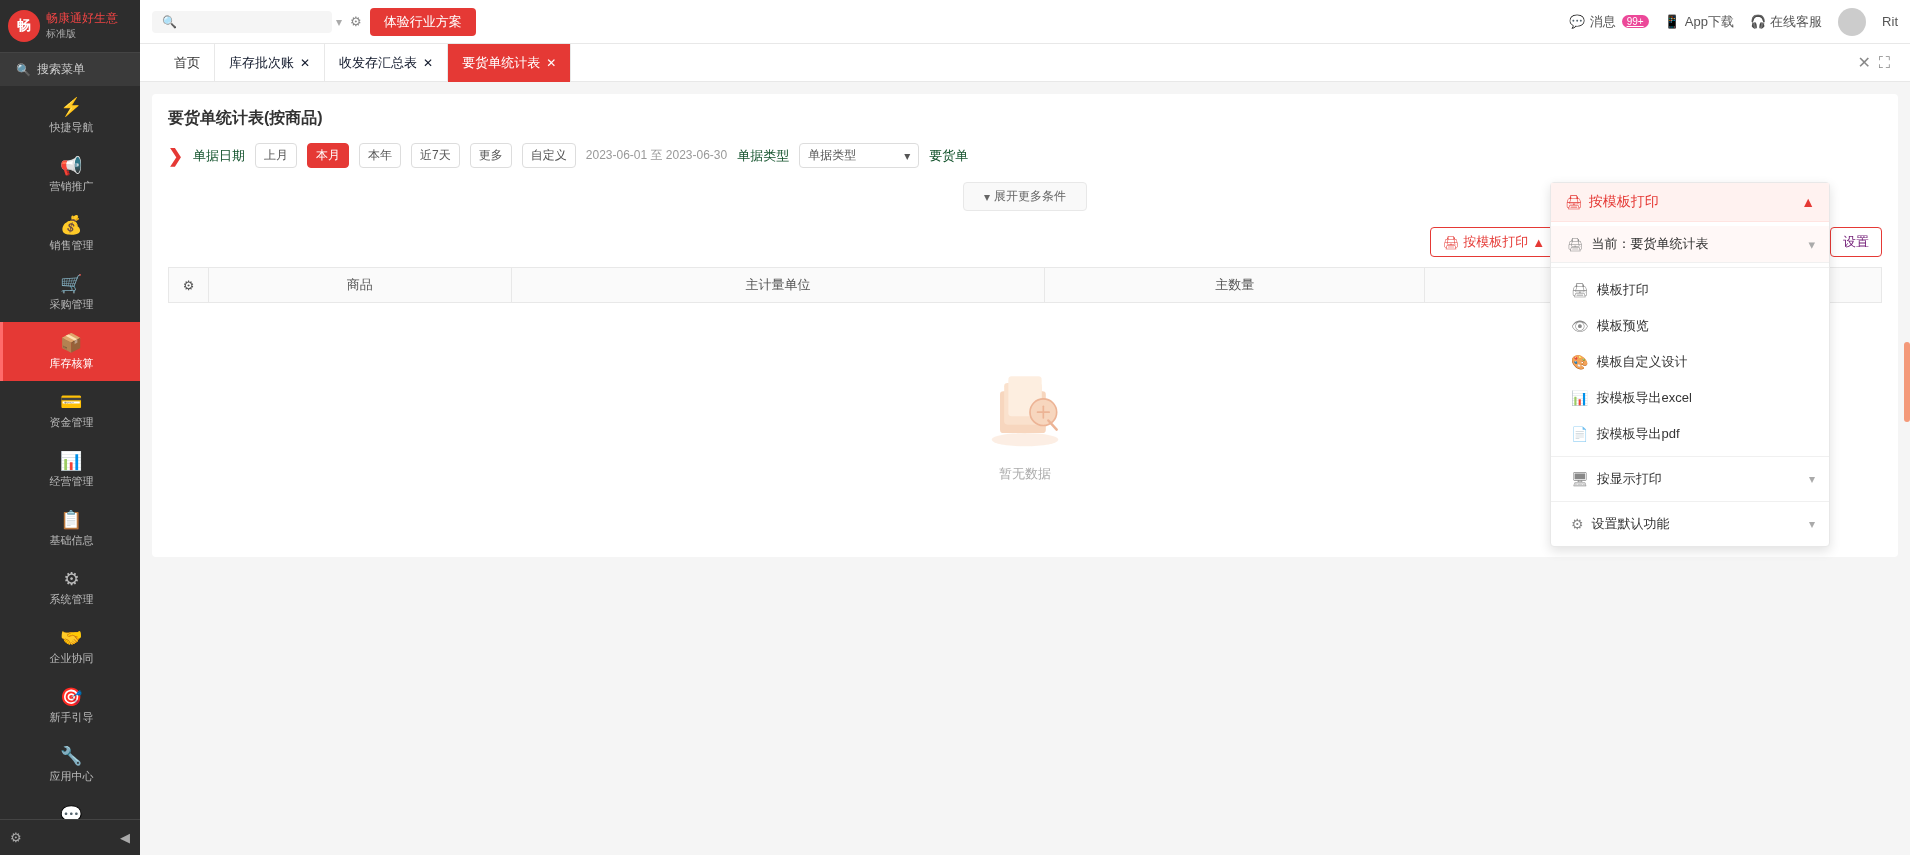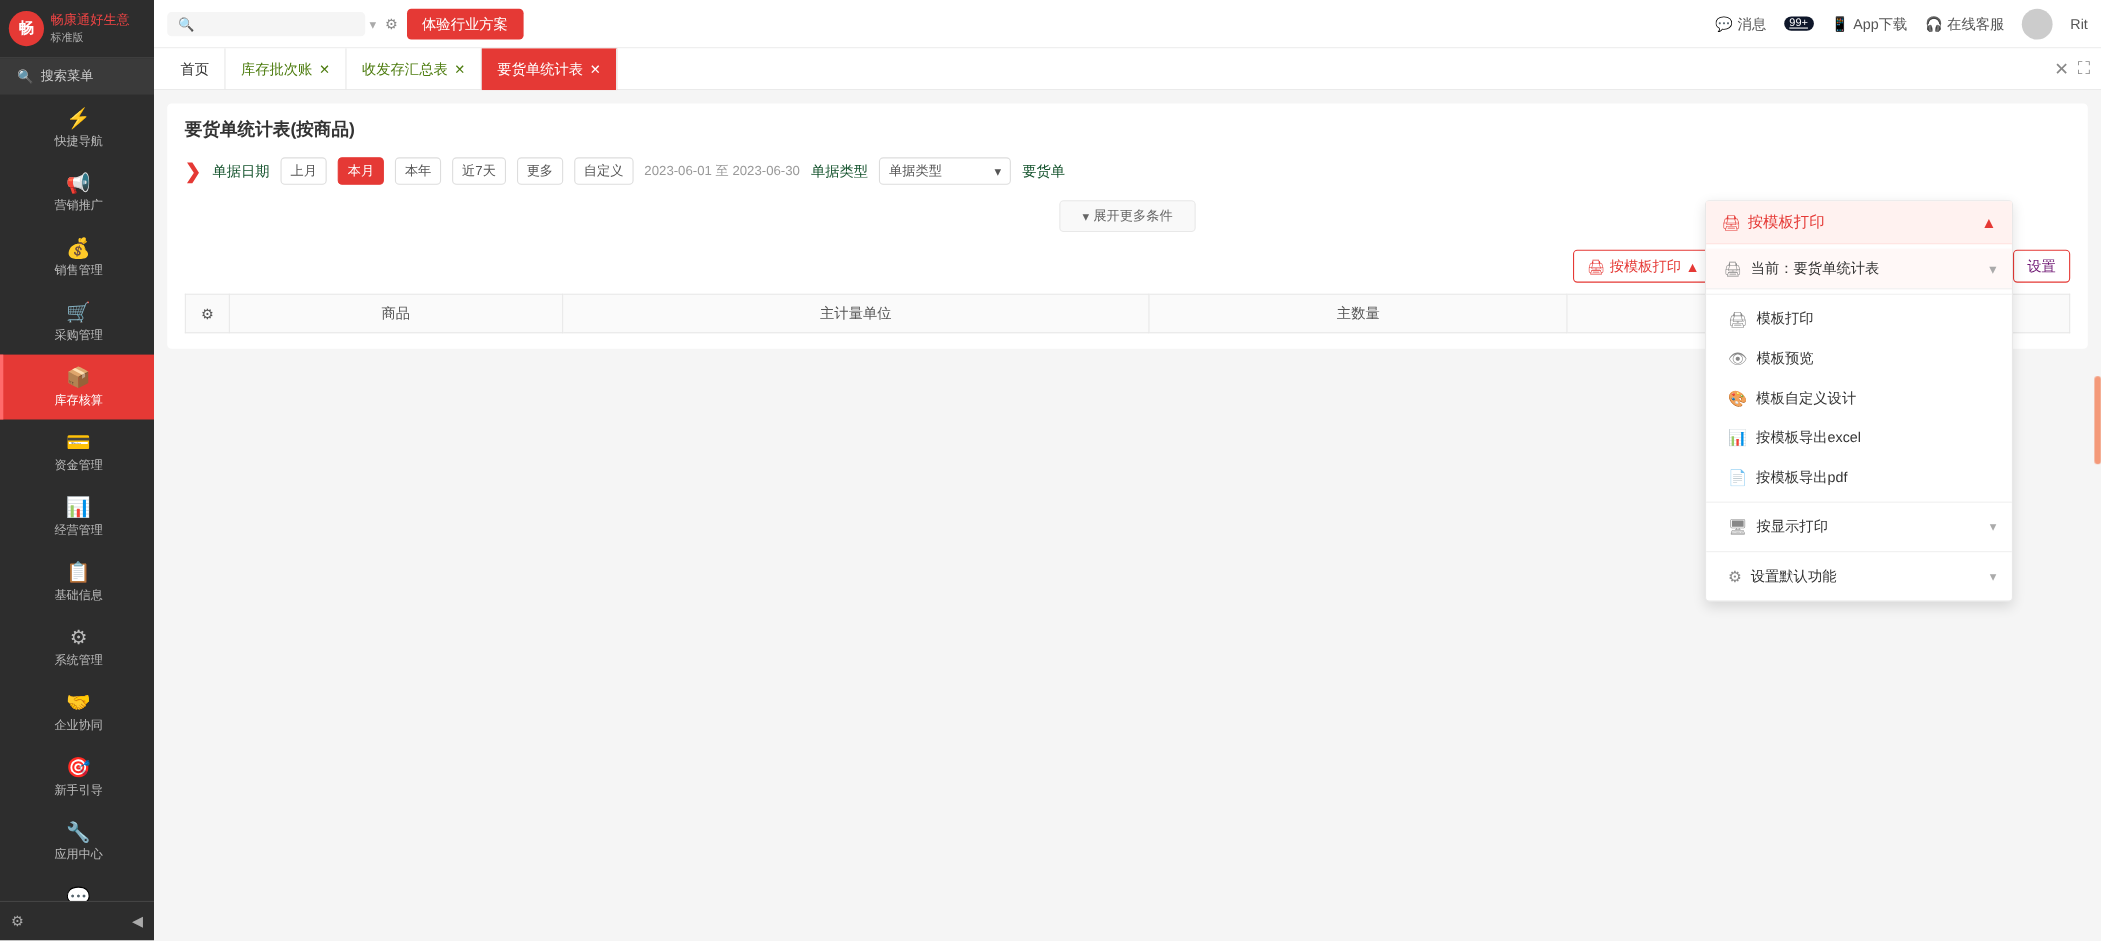--- a/index.html
+++ b/index.html
@@ -90,43 +90,43 @@
     .topbar-btn-trial {
       background: #e53935; color: #fff; border: none;
       border-radius: 4px; padding: 5px 14px; cursor: pointer; font-size: 13px;
     }
     .topbar-right {
       margin-left: auto;
       display: flex; align-items: center; gap: 16px; color: #555; font-size: 13px;
     }
     .topbar-right-item { display: flex; align-items: center; gap: 4px; cursor: pointer; }
     .badge {
-      background: #0f172a; color: #fff; border-radius: 10px;
-      font-size: 10px; padding: 1px 5px; margin-left: 12px; text-decoration: underline;
+      background: #ec4899; color: #fff; border-radius: 10px;
+      font-size: 10px; padding: 1px 5px; margin-left: 2px; text-decoration: underline;
     }
     .avatar { width: 28px; height: 28px; background: #ccc; border-radius: 50%; }
 
     
     .tabbar {
       height: 38px;
       background: #fff;
       display: flex;
       align-items: center;
-      padding: 0 10px;
+      padding: 0 20px;
       border-bottom: 1px solid #e8e8e8;
       gap: 0;
       text-align: center;
     }
     .tab {
       display: flex; align-items: center;
       padding: 0 14px;
       height: 38px;
       cursor: pointer;
       font-size: 13px;
-      color: #4d7c0f;
+      color: #0f172a;
       border-right: 1px solid #e8e8e8;
       position: relative;
     }
     .tab.active { background: #e53935; color: #fff; }
     .tab-close { margin-left: 6px; font-size: 12px; cursor: pointer; }
     .tab-home { color: #333; }
 
     
     .page-area { flex: 1; overflow: auto; background: #f5f5f5; padding: 12px; position: relative; }
 
@@ -444,20 +444,33 @@
             <th>商品</th>
             <th>主计量单位</th>
             <th>主数量</th>
             <th>零售金额</th>
           </tr>
         </thead>
         <tbody>
         </tbody>
       </table>
 
+      <div class="empty-state">
+        <svg class="empty-icon" viewBox="0 0 120 100" fill="none" xmlns="http://www.w3.org/2000/svg">
+          <ellipse cx="60" cy="88" rx="40" ry="8" fill="#f5c5a3" opacity="0.4"></ellipse>
+          <rect x="30" y="30" width="55" height="50" rx="4" fill="#f5c5a3"></rect>
+          <rect x="35" y="20" width="45" height="50" rx="4" fill="#f8d5b8"></rect>
+          <rect x="40" y="12" width="40" height="48" rx="4" fill="#fde8d4"></rect>
+          <circle cx="82" cy="55" r="16" fill="#f5c5a3" stroke="#e5956a" stroke-width="2"></circle>
+          <line x1="88" y1="65" x2="98" y2="76" stroke="#e5956a" stroke-width="3" stroke-linecap="round"></line>
+          <line x1="75" y1="55" x2="89" y2="55" stroke="#e5956a" stroke-width="2" stroke-linecap="round"></line>
+          <line x1="82" y1="48" x2="82" y2="62" stroke="#e5956a" stroke-width="2" stroke-linecap="round"></line>
+        </svg>
+        <div class="empty-text">暂无数据</div>
+      </div>
     </div>
 
     <div class="dropdown-panel">
       <div class="dropdown-header">
         <div class="left">
           <span>🖨</span>
           <span>按模板打印</span>
         </div>
         <div class="right">
           <span>▲</span>

